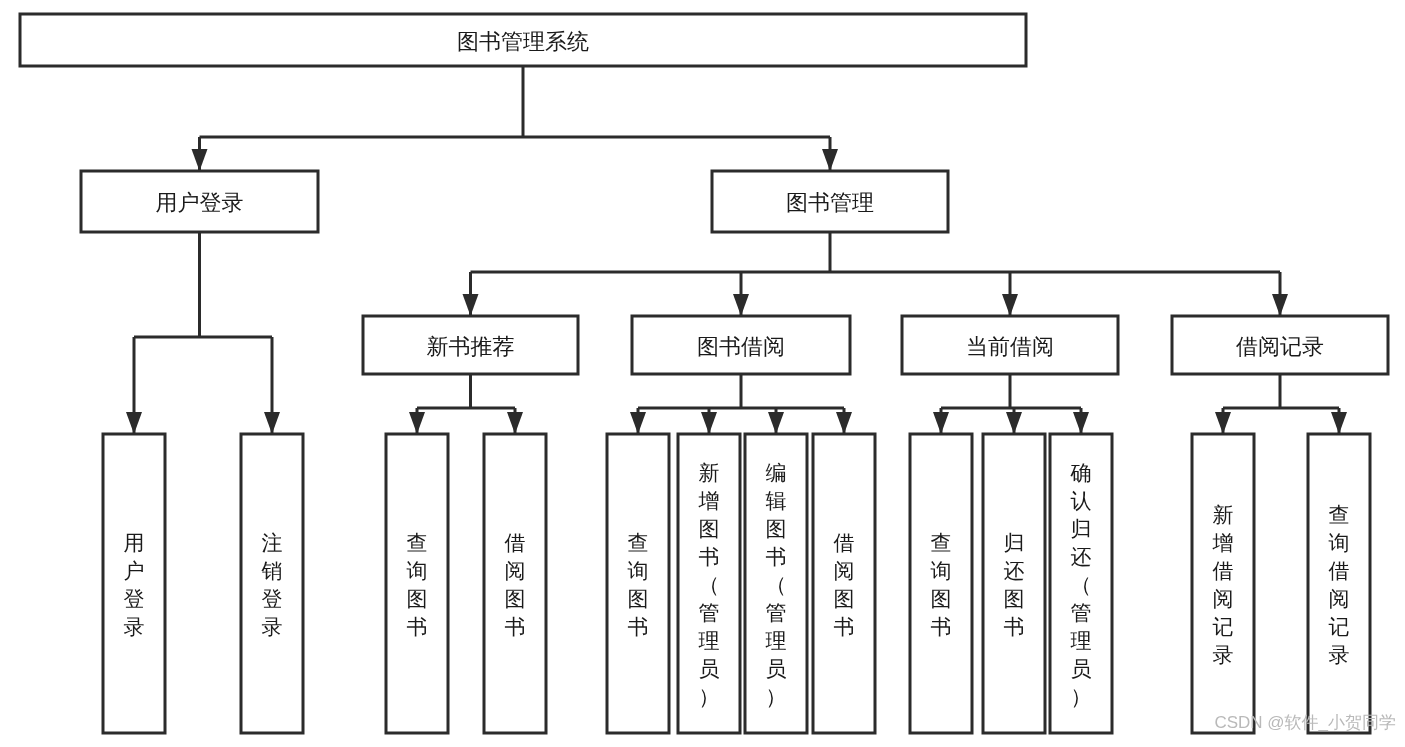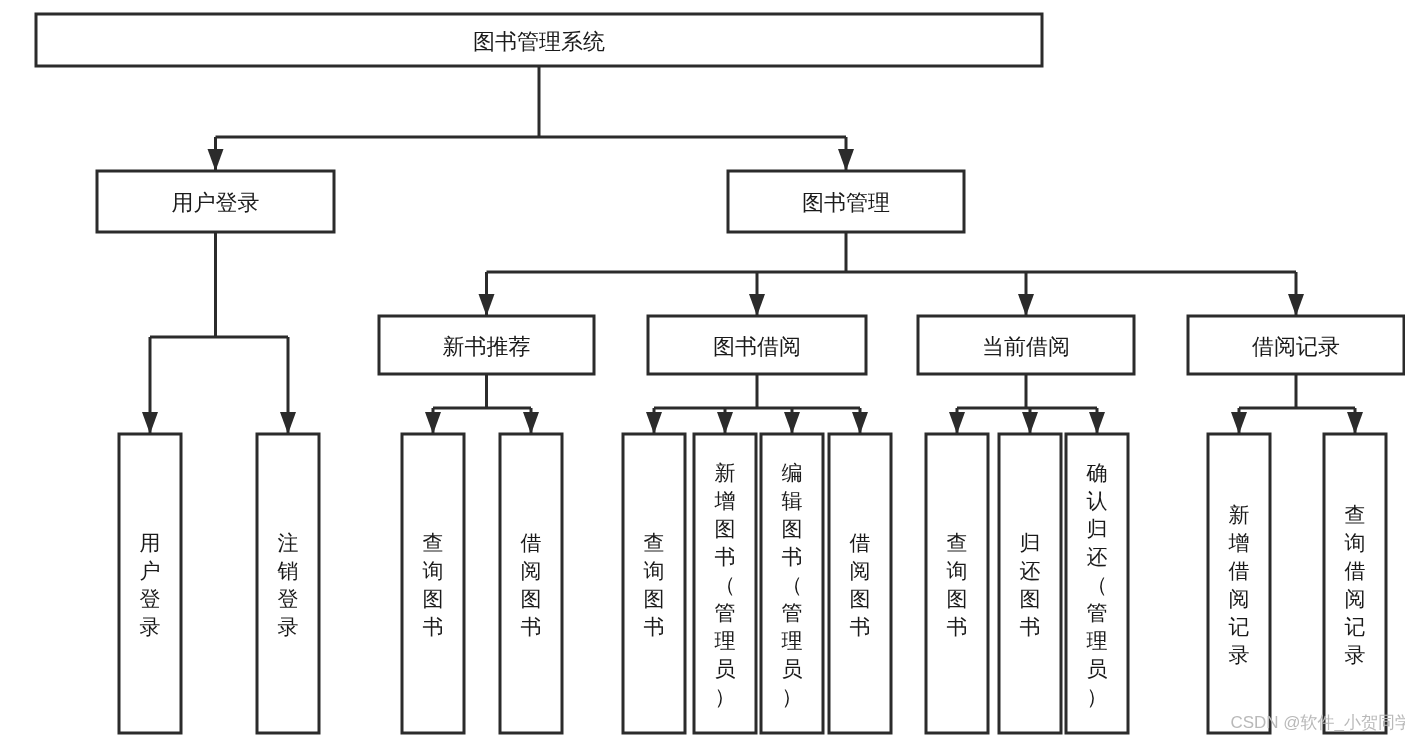--- a/index.html
+++ b/index.html
@@ -1,20 +1,20 @@
 <!DOCTYPE html>
 <html><head>
 <meta charset="utf-8">
 <style>
   html,body{margin:0;padding:0;background:#ffffff;}
   body{
     font-family:"Liberation Sans","DejaVu Sans",sans-serif;
     width:1405px;height:747px;position:relative;overflow:hidden;
   }
-  #diagram-root{position:absolute;left:16px;top:0;width:1296px;height:747px;}
+  #diagram-root{position:absolute;left:0;top:0;width:1296px;height:747px;}
   svg{display:block;}
   .node-rect{fill:#ffffff;stroke:#2b2b2b;stroke-width:3;}
   .edge{stroke:#2b2b2b;stroke-width:3;fill:none;}
   .arrow-head{fill:#2b2b2b;stroke:none;}
   .node-label{
     font-family:"Liberation Sans","DejaVu Sans",sans-serif;
     fill:#1a1a1a;text-anchor:middle;dominant-baseline:central;
   }
   .lbl-h{font-size:22px;}
   .lbl-v{font-size:21px;}

